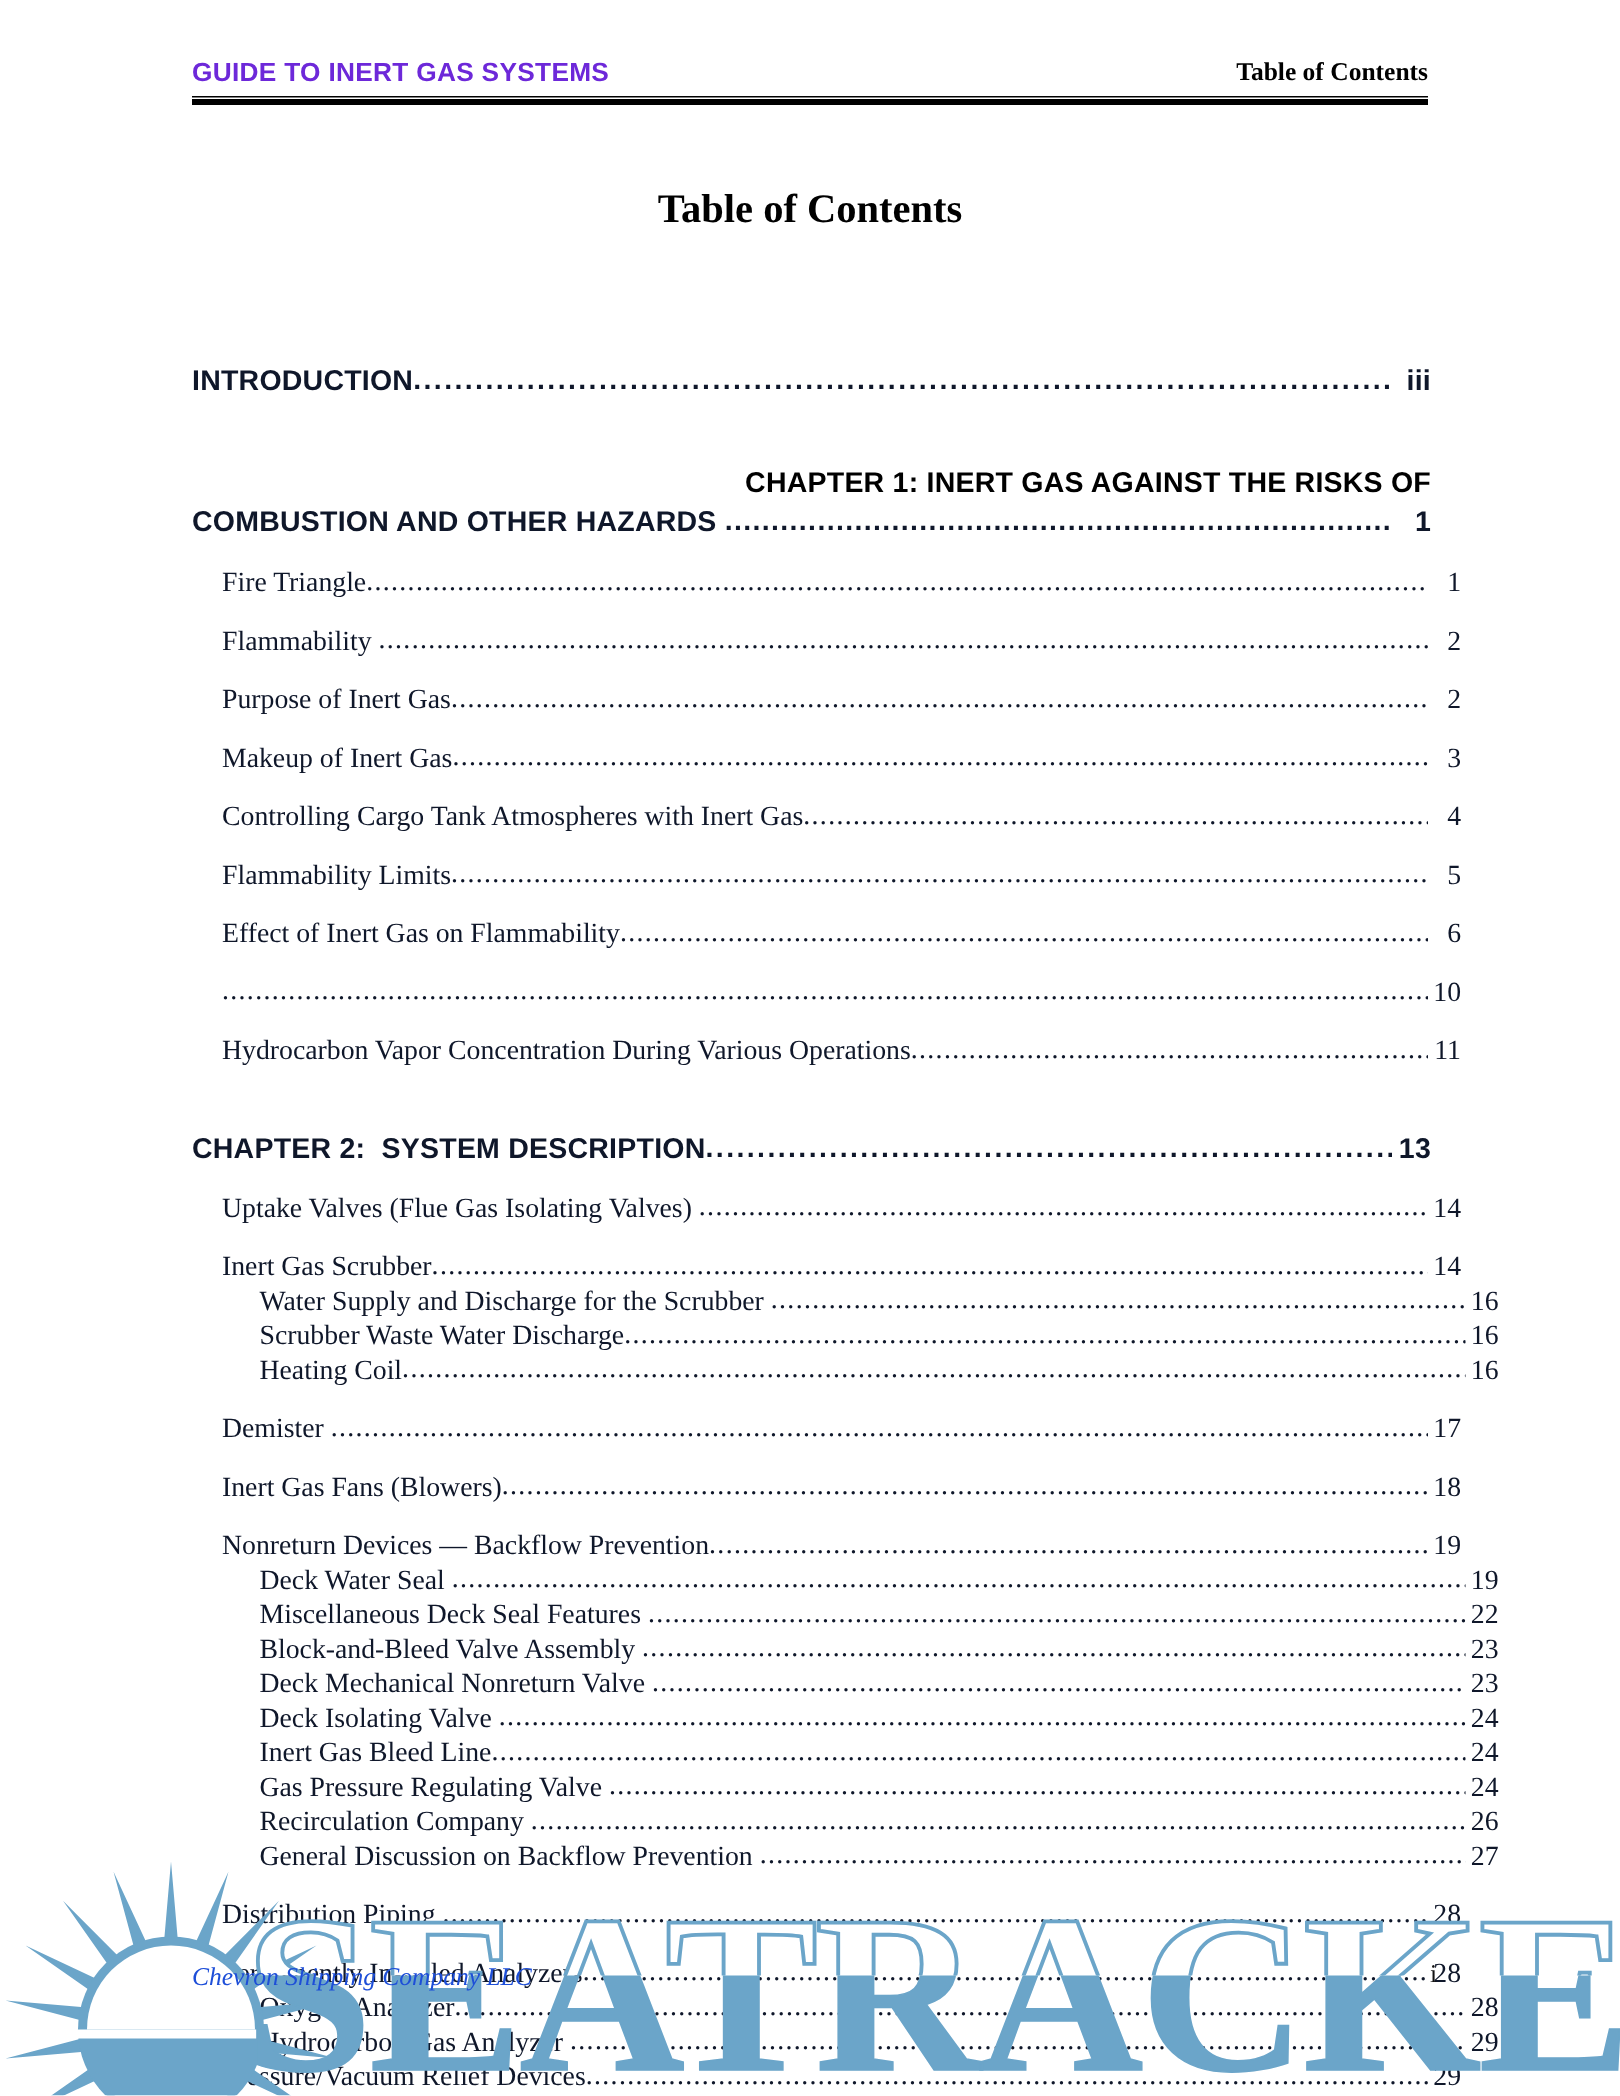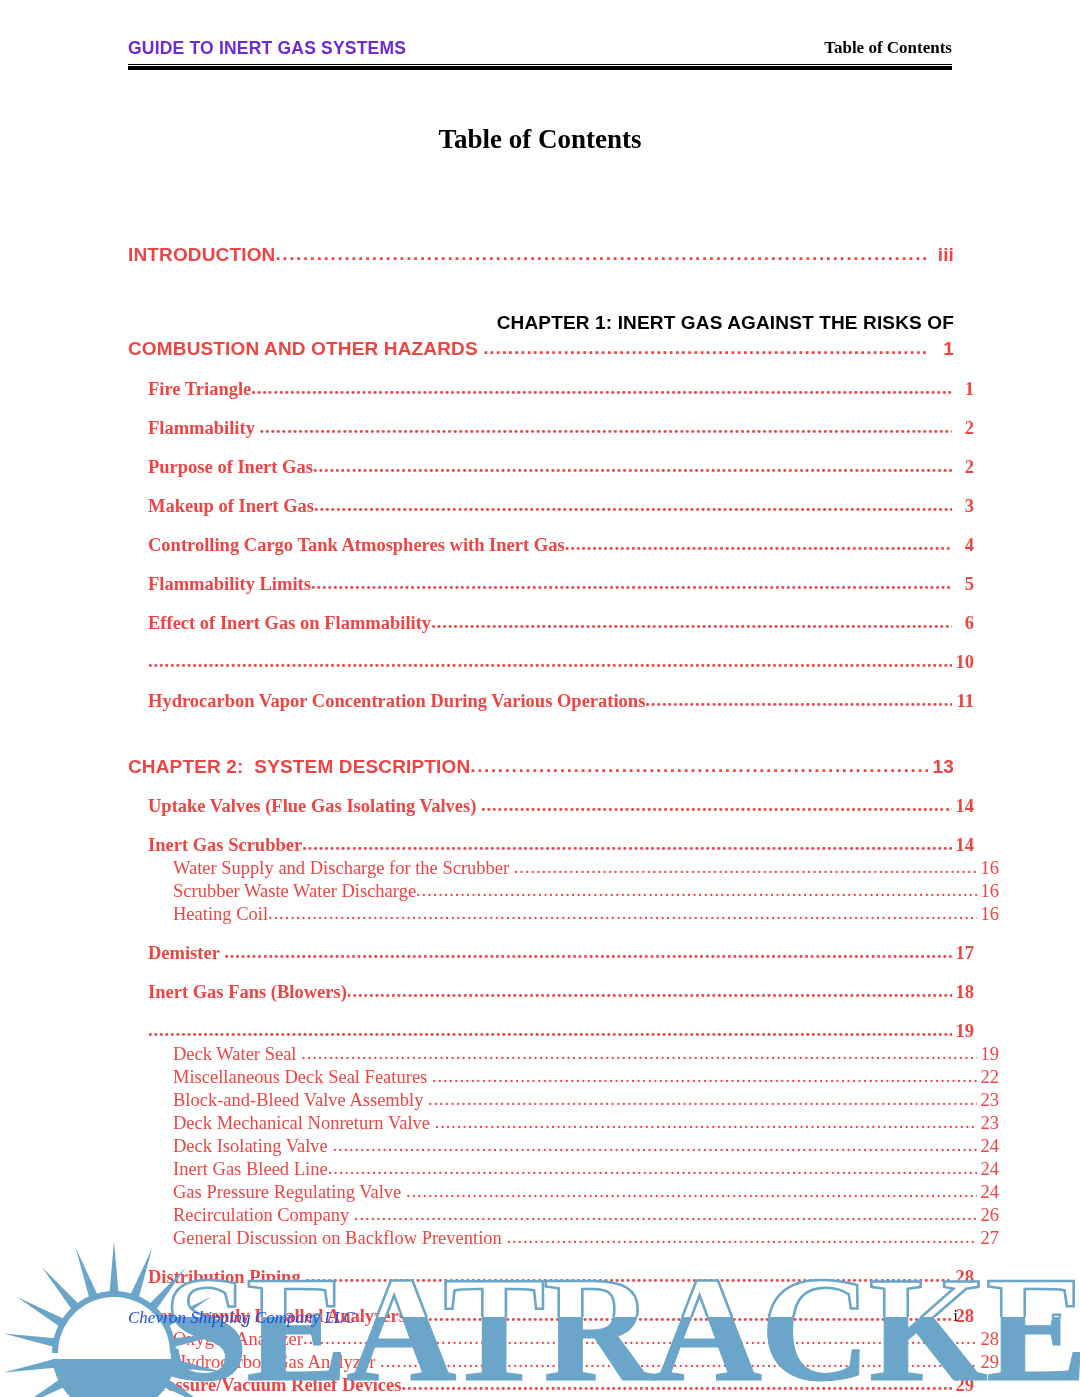--- a/index.html
+++ b/index.html
@@ -76,21 +76,21 @@
     position: absolute;
     left: 128px;
     top: 200px;
     width: 826px;
   }
 
   .toc-entry {
     display: flex;
     align-items: flex-start;
     width: 100%;
-    color: #ef4444;
+    color: #0f172a;
   }
 
   .entry-text {
     white-space: pre;
     flex: 0 0 auto;
   }
 
   .leader {
     flex: 1 1 auto;
     min-width: 4px;
@@ -127,21 +127,21 @@
     font-size: 19px;
     letter-spacing: 0.15px;
     margin-top: 44px;
     line-height: 1.35;
   }
   .lvl0-wrap .first-line { display: block; text-align: right; }
 
   
   .lvl1 {
     font-family: "Liberation Serif", serif;
-    font-weight: bold;
+    font-weight: normal;
     font-size: 18.5px;
     margin-left: 20px;
     margin-top: 18px;
   }
   .lvl1 .entry-page { min-width: 22px; }
 
   
   .lvl2 {
     font-family: "Liberation Serif", serif;
     font-weight: normal;
@@ -291,20 +291,21 @@
         <span class="entry-text">Demister </span>
         <span class="leader"></span>
         <span class="entry-page">17</span>
       </div>
       <div class="toc-entry lvl1">
         <span class="entry-text">Inert Gas Fans (Blowers)</span>
         <span class="leader"></span>
         <span class="entry-page">18</span>
       </div>
       <div class="toc-entry lvl1">
+        <span class="entry-text">Nonreturn Devices — Backflow Prevention</span>
         <span class="leader"></span>
         <span class="entry-page">19</span>
       </div>
       <div class="toc-entry lvl2">
         <span class="entry-text">Deck Water Seal </span>
         <span class="leader"></span>
         <span class="entry-page">19</span>
       </div>
       <div class="toc-entry lvl2">
         <span class="entry-text">Miscellaneous Deck Seal Features </span>

